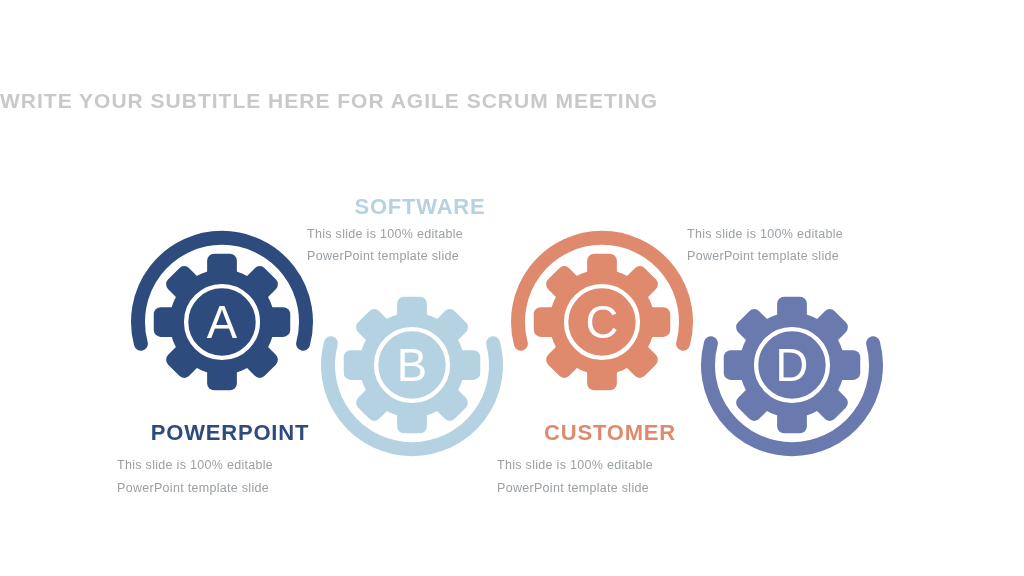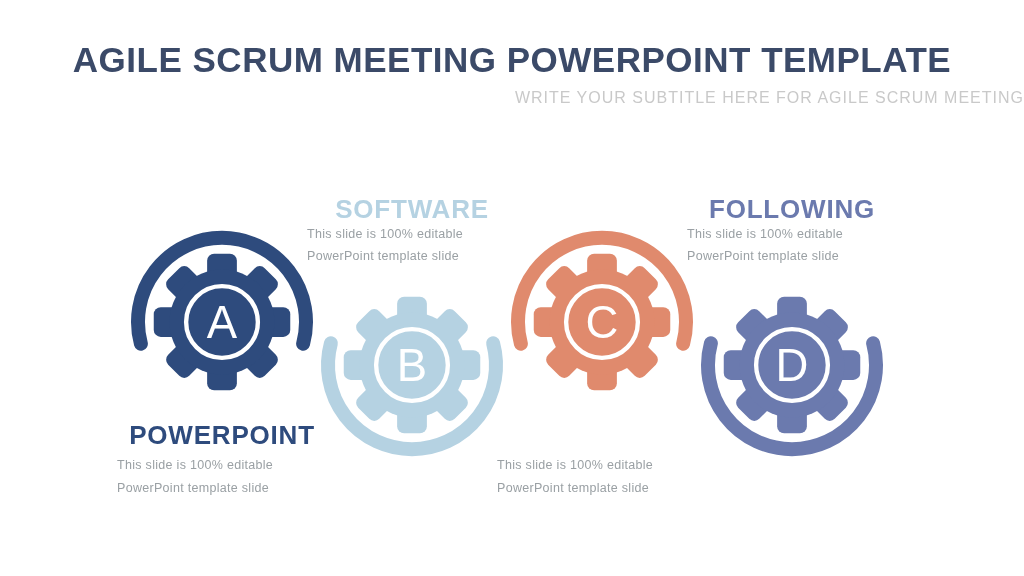--- a/index.html
+++ b/index.html
@@ -7,52 +7,51 @@
     position:relative; width:1024px; height:576px; margin:0 auto;
     background:#ffffff; overflow:hidden;
     font-family:"Liberation Sans", sans-serif;
   }
   .slide-title {
     position:absolute; top:40px; left:0; width:100%;
     text-align:center; font-size:35px; font-weight:700; letter-spacing:0.5px;
   }
   .slide-subtitle {
     position:absolute; top:89px; left:0; width:100%;
-    text-align:right; font-size:16px; font-weight:400; letter-spacing:1px;
+    text-align:left; font-size:21px; font-weight:700; letter-spacing:1px;
   }
   .unit { position:absolute; top:190px; width:210px; height:345px; }
   .unit-a { left:117px; }
   .unit-b { left:307px; }
   .unit-c { left:497px; }
   .unit-d { left:687px; }
   .graphic { position:absolute; left:0; width:210px; height:210px; }
   .arc-above .graphic { top:27px; }
   .arc-below .graphic { top:70px; }
   .unit-label {
-    position:absolute; left:0; width:100%; text-align:center;
-    font-size:26px; font-weight:700; letter-spacing:0.8px;
+    position:absolute; left:8px; width:100%; text-align:center;
+    font-size:22px; font-weight:700; letter-spacing:0.8px;
   }
   .arc-above .unit-label { top:230px; }
   .arc-below .unit-label { top:4px; }
   .unit-desc {
     position:absolute; left:0; width:100%; text-align:left;
     font-size:12.5px; font-weight:400; letter-spacing:0.3px;
   }
   .arc-above .desc1 { top:268px; }
   .arc-above .desc2 { top:291px; }
   .arc-below .desc1 { top:37px; }
   .arc-below .desc2 { top:59px; }
   .gear-letter { font-family:"Liberation Sans", sans-serif; font-weight:400; }
 </style>
 </head>
 <body>
 
 <div class="stage">
 
-  <div class="slide-title" style="color: rgb(59, 74, 104);">AGILE SCRUM MEETING POWERPOINT TEMPLATE</div>
   <div class="slide-subtitle" style="color: rgb(201, 201, 201);">WRITE YOUR SUBTITLE HERE FOR AGILE SCRUM MEETING</div>
 
   <div class="unit unit-a arc-above">
     <svg class="graphic" viewBox="0 0 240 240">
       <path d="M 27.3 144.8 A 96 96 0 1 1 212.7 144.8" fill="none" stroke-width="16" stroke-linecap="round" stroke="#2e4b7d"></path>
       <g fill="#2e4b7d">
         <rect x="103" y="42" width="34" height="156" rx="8"></rect>
         <rect x="103" y="42" width="34" height="156" rx="8" transform="rotate(45 120 120)"></rect>
         <rect x="103" y="42" width="34" height="156" rx="8" transform="rotate(90 120 120)"></rect>
         <rect x="103" y="42" width="34" height="156" rx="8" transform="rotate(135 120 120)"></rect>
@@ -90,26 +89,26 @@
       <g fill="#e08a6d">
         <rect x="103" y="42" width="34" height="156" rx="8"></rect>
         <rect x="103" y="42" width="34" height="156" rx="8" transform="rotate(45 120 120)"></rect>
         <rect x="103" y="42" width="34" height="156" rx="8" transform="rotate(90 120 120)"></rect>
         <rect x="103" y="42" width="34" height="156" rx="8" transform="rotate(135 120 120)"></rect>
         <circle cx="120" cy="120" r="60"></circle>
       </g>
       <circle cx="120" cy="120" r="41" fill="none" stroke="#ffffff" stroke-width="5"></circle>
       <text class="gear-letter" x="120" y="138" text-anchor="middle" font-size="52" fill="#ffffff">C</text>
     </svg>
+    <div class="unit-label" style="color: rgb(224, 138, 109);">CUSTOMER</div>
     <div class="unit-desc desc1" style="color: rgb(154, 160, 164);">This slide is 100% editable</div>
     <div class="unit-desc desc2" style="color: rgb(154, 160, 164);">PowerPoint template slide</div>
   </div>
 
   <div class="unit unit-d arc-below">
-    <div class="unit-label" style="color: rgb(107, 122, 174);">FOLLOWING</div>
     <div class="unit-desc desc1" style="color: rgb(154, 160, 164);">This slide is 100% editable</div>
     <div class="unit-desc desc2" style="color: rgb(154, 160, 164);">PowerPoint template slide</div>
     <svg class="graphic" viewBox="0 0 240 240">
       <path d="M 27.3 95.2 A 96 96 0 1 0 212.7 95.2" fill="none" stroke-width="16" stroke-linecap="round" stroke="#6b7aae"></path>
       <g fill="#6b7aae">
         <rect x="103" y="42" width="34" height="156" rx="8"></rect>
         <rect x="103" y="42" width="34" height="156" rx="8" transform="rotate(45 120 120)"></rect>
         <rect x="103" y="42" width="34" height="156" rx="8" transform="rotate(90 120 120)"></rect>
         <rect x="103" y="42" width="34" height="156" rx="8" transform="rotate(135 120 120)"></rect>
         <circle cx="120" cy="120" r="60"></circle>

